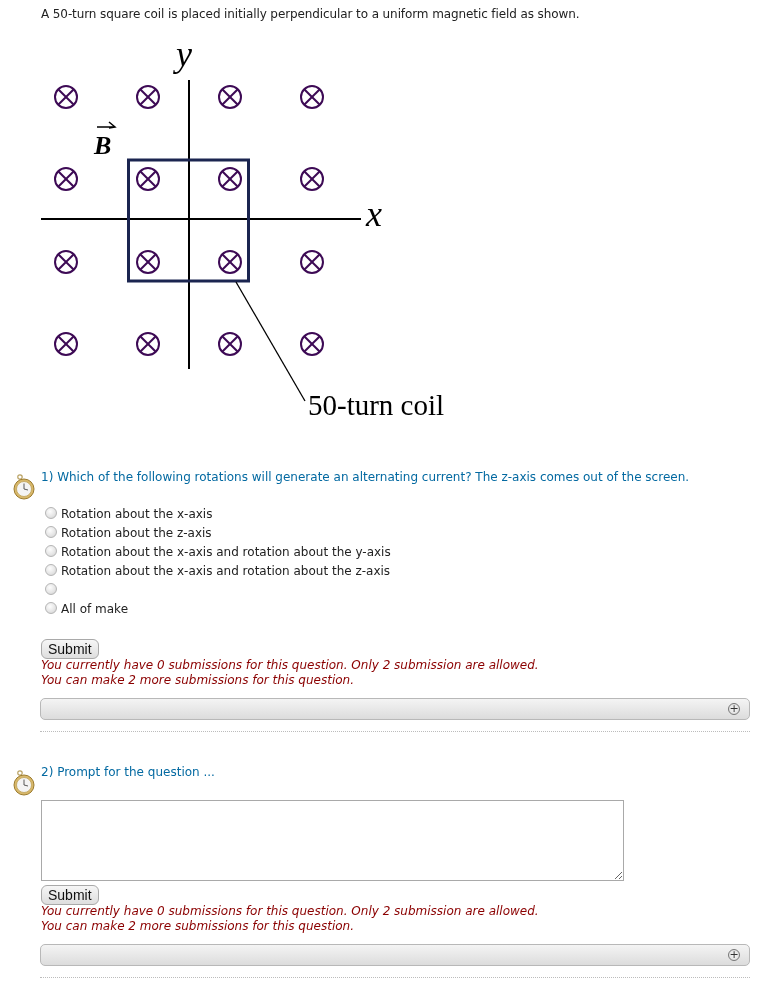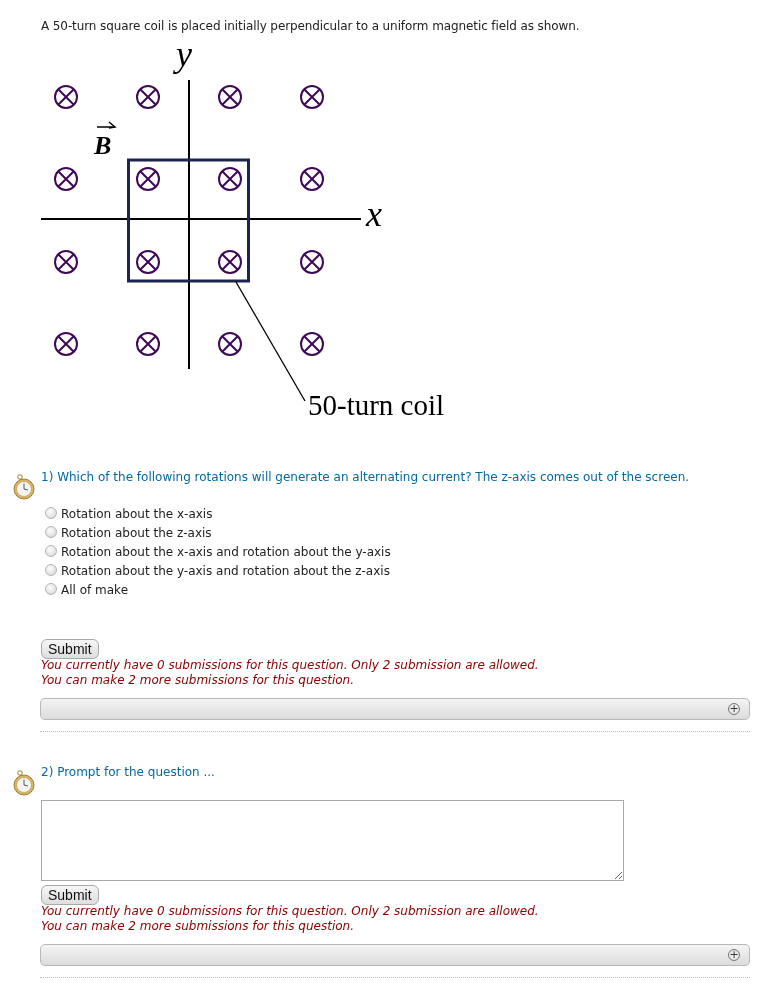--- a/index.html
+++ b/index.html
@@ -1,20 +1,20 @@
 <!DOCTYPE html>
 <html><head>
 <meta charset="utf-8">
 <style>
   html, body { margin: 0; padding: 0; background: #ffffff; }
   body {
     width: 766px; height: 986px; position: relative; overflow: hidden;
     font-family: "DejaVu Sans", sans-serif; font-size: 12px; color: #222;
   }
-  .intro { position: absolute; left: 41px; top: 19px; font-size: 12px; color: #222; letter-spacing: -0.1px; }
+  .intro { position: absolute; left: 41px; top: 7px; font-size: 12px; color: #222; letter-spacing: -0.1px; }
   .diagram { position: absolute; left: 0; top: 30px; width: 520px; height: 400px; }
   .diagram svg { position: absolute; left: 0; top: 0; }
   .q-icon { position: absolute; width: 22px; height: 26px; }
   .q-text { position: absolute; font-size: 12px; color: #0369a1; }
   .options { position: absolute; left: 45px; top: 507px; }
   .option { display: flex; align-items: flex-start; height: 19px; cursor: pointer; }
   .radio {
     width: 12px; height: 12px; border-radius: 50%; margin-right: 4px;
     background: radial-gradient(circle at 40% 35%, #fdfdfd 0%, #e4e4e4 60%, #c9c9c9 100%);
     border: 1px solid #b5b5b5; box-sizing: border-box;
@@ -174,21 +174,24 @@
   <div class="option">
     <span class="radio"></span>
     <span class="option-label">Rotation about the z-axis</span>
   </div>
   <div class="option">
     <span class="radio"></span>
     <span class="option-label">Rotation about the x-axis and rotation about the y-axis</span>
   </div>
   <div class="option">
     <span class="radio"></span>
-    <span class="option-label">Rotation about the y-axis and rotation about the z-axis</span>
+    <span class="option-label">Rotation about the x-axis and rotation about the z-axis</span>
+  </div>
+  <div class="option">
+    <span class="radio"></span>
   </div>
   <div class="option">
     <span class="radio"></span>
     <span class="option-label">All of make</span>
   </div>
 </div>
 
 <button class="btn" style="left:41px; top:639px;">Submit</button>
 <div class="notice" style="top:658px;">
   <div>You currently have 0 submissions for this question. Only 2 submission are allowed.</div>

